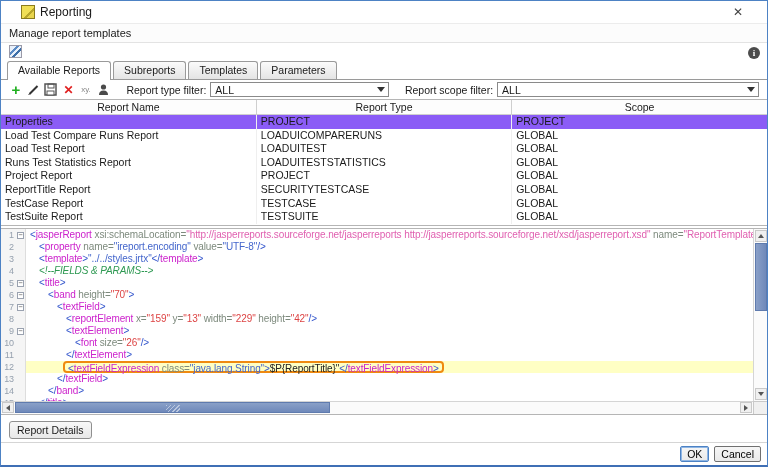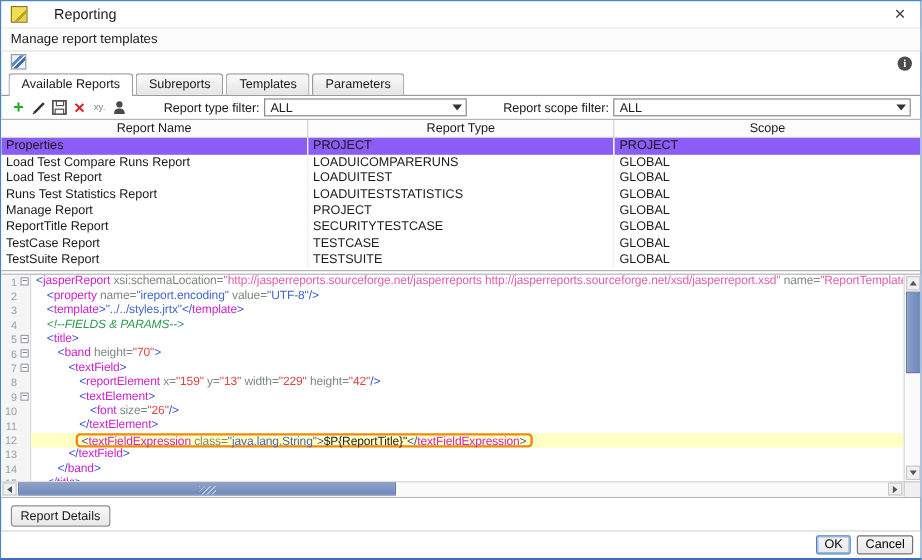--- a/index.html
+++ b/index.html
@@ -1,20 +1,20 @@
 <!DOCTYPE html>
 <html><head>
 <meta charset="utf-8">
 <style>
   html,body{margin:0;padding:0;background:#cfd6de;}
   .window{width:768px;height:467px;box-sizing:border-box;position:relative;overflow:hidden;
     background:#fff;border:1px solid #4d82c4;border-bottom:2px solid #3f6fb5;
     font-family:"Liberation Sans",sans-serif;color:#1a1a1a;}
   
-  .titlebar{height:22px;display:flex;align-items:center;gap:22px;padding:0 8px;font-size:12px;border-bottom:1px solid #ececec;}
+  .titlebar{height:22px;display:flex;align-items:center;gap:5px;padding:0 20px;font-size:12px;border-bottom:1px solid #ececec;}
   .app-icon{width:14px;height:14px;background:linear-gradient(135deg,#f0df55 0 55%,#b7a62a 55% 70%,#e8d44d 70%);border:1px solid #8a7c1e;box-sizing:border-box;}
   .title-text{flex:1;}
   .close{width:18px;text-align:center;font-size:12px;color:#444;cursor:default;}
   
   .subtitle{height:18px;line-height:18px;padding-left:8px;font-size:11px;background:#fcfcfc;border-bottom:1px solid #e3e3e3;}
   
   .iconrow{height:18px;position:relative;}
   .mini-icon{position:absolute;left:8px;top:2px;width:13px;height:13px;box-sizing:border-box;border:1px solid #9a9aa8;
     background:linear-gradient(135deg,#e8f0fa 0 30%,#5a8ac4 30% 45%,#e8f0fa 45% 55%,#3c6ea8 55% 70%,#eef4fb 70%);}
   .info-icon{position:absolute;right:7px;top:4px;width:12px;height:12px;border-radius:50%;background:#4c4c4c;color:#fff;
@@ -23,21 +23,21 @@
   .tabstrip{height:19px;display:flex;align-items:flex-end;gap:2px;padding-left:6px;border-bottom:1px solid #9a9a9a;box-sizing:border-box;}
   .tab{font-size:10.5px;padding:2px 10px 3px;border:1px solid #9a9a9a;border-bottom:none;border-radius:3px 3px 0 0;
     background:linear-gradient(#fbfbfb,#e4e4e4);white-space:nowrap;}
   .tab.active{background:#fff;margin-bottom:-1px;padding-bottom:4px;}
   
   .toolbar{height:19px;display:flex;align-items:center;gap:4px;padding:0 8px;font-size:10.5px;}
   .tb-icon{width:14px;height:14px;display:inline-flex;align-items:center;justify-content:center;}
   .plus{color:#1faf1f;font-size:15px;font-weight:bold;line-height:12px;}
   .delx{color:#e02020;font-size:12px;font-weight:bold;}
   .xy{color:#888;font-size:8px;}
-  .filter-label{margin-left:26px;white-space:nowrap;}
+  .filter-label{margin-left:12px;white-space:nowrap;}
   .combo{height:15px;box-sizing:border-box;border:1px solid #8a8a8a;background:#fff;display:flex;align-items:center;
     justify-content:space-between;padding:0 3px 0 4px;font-size:10.5px;}
   .combo .arr{width:0;height:0;border-left:4px solid transparent;border-right:4px solid transparent;border-top:5px solid #333;}
   .combo1{width:184px;}
   .combo2{width:270px;}
   
   .tablewrap{height:127px;box-sizing:border-box;border:1px solid #b5b5b5;border-left:none;border-right:none;overflow:hidden;background:#fff;}
   table{width:100%;border-collapse:collapse;font-size:10.5px;table-layout:fixed;}
   th{height:14px;font-weight:normal;text-align:center;background:#fdfdfd;border-right:1px solid #cfcfcf;border-bottom:1px solid #cfcfcf;padding:0;overflow:hidden;}
   th:last-child{border-right:none;}
@@ -165,21 +165,21 @@
             <td>Load Test Report</td>
             <td>LOADUITEST</td>
             <td>GLOBAL</td>
           </tr>
           <tr class="">
             <td>Runs Test Statistics Report</td>
             <td>LOADUITESTSTATISTICS</td>
             <td>GLOBAL</td>
           </tr>
           <tr class="">
-            <td>Manage Report</td>
+            <td>Project Report</td>
             <td>PROJECT</td>
             <td>GLOBAL</td>
           </tr>
           <tr class="">
             <td>ReportTitle Report</td>
             <td>SECURITYTESTCASE</td>
             <td>GLOBAL</td>
           </tr>
           <tr class="">
             <td>TestCase Report</td>

